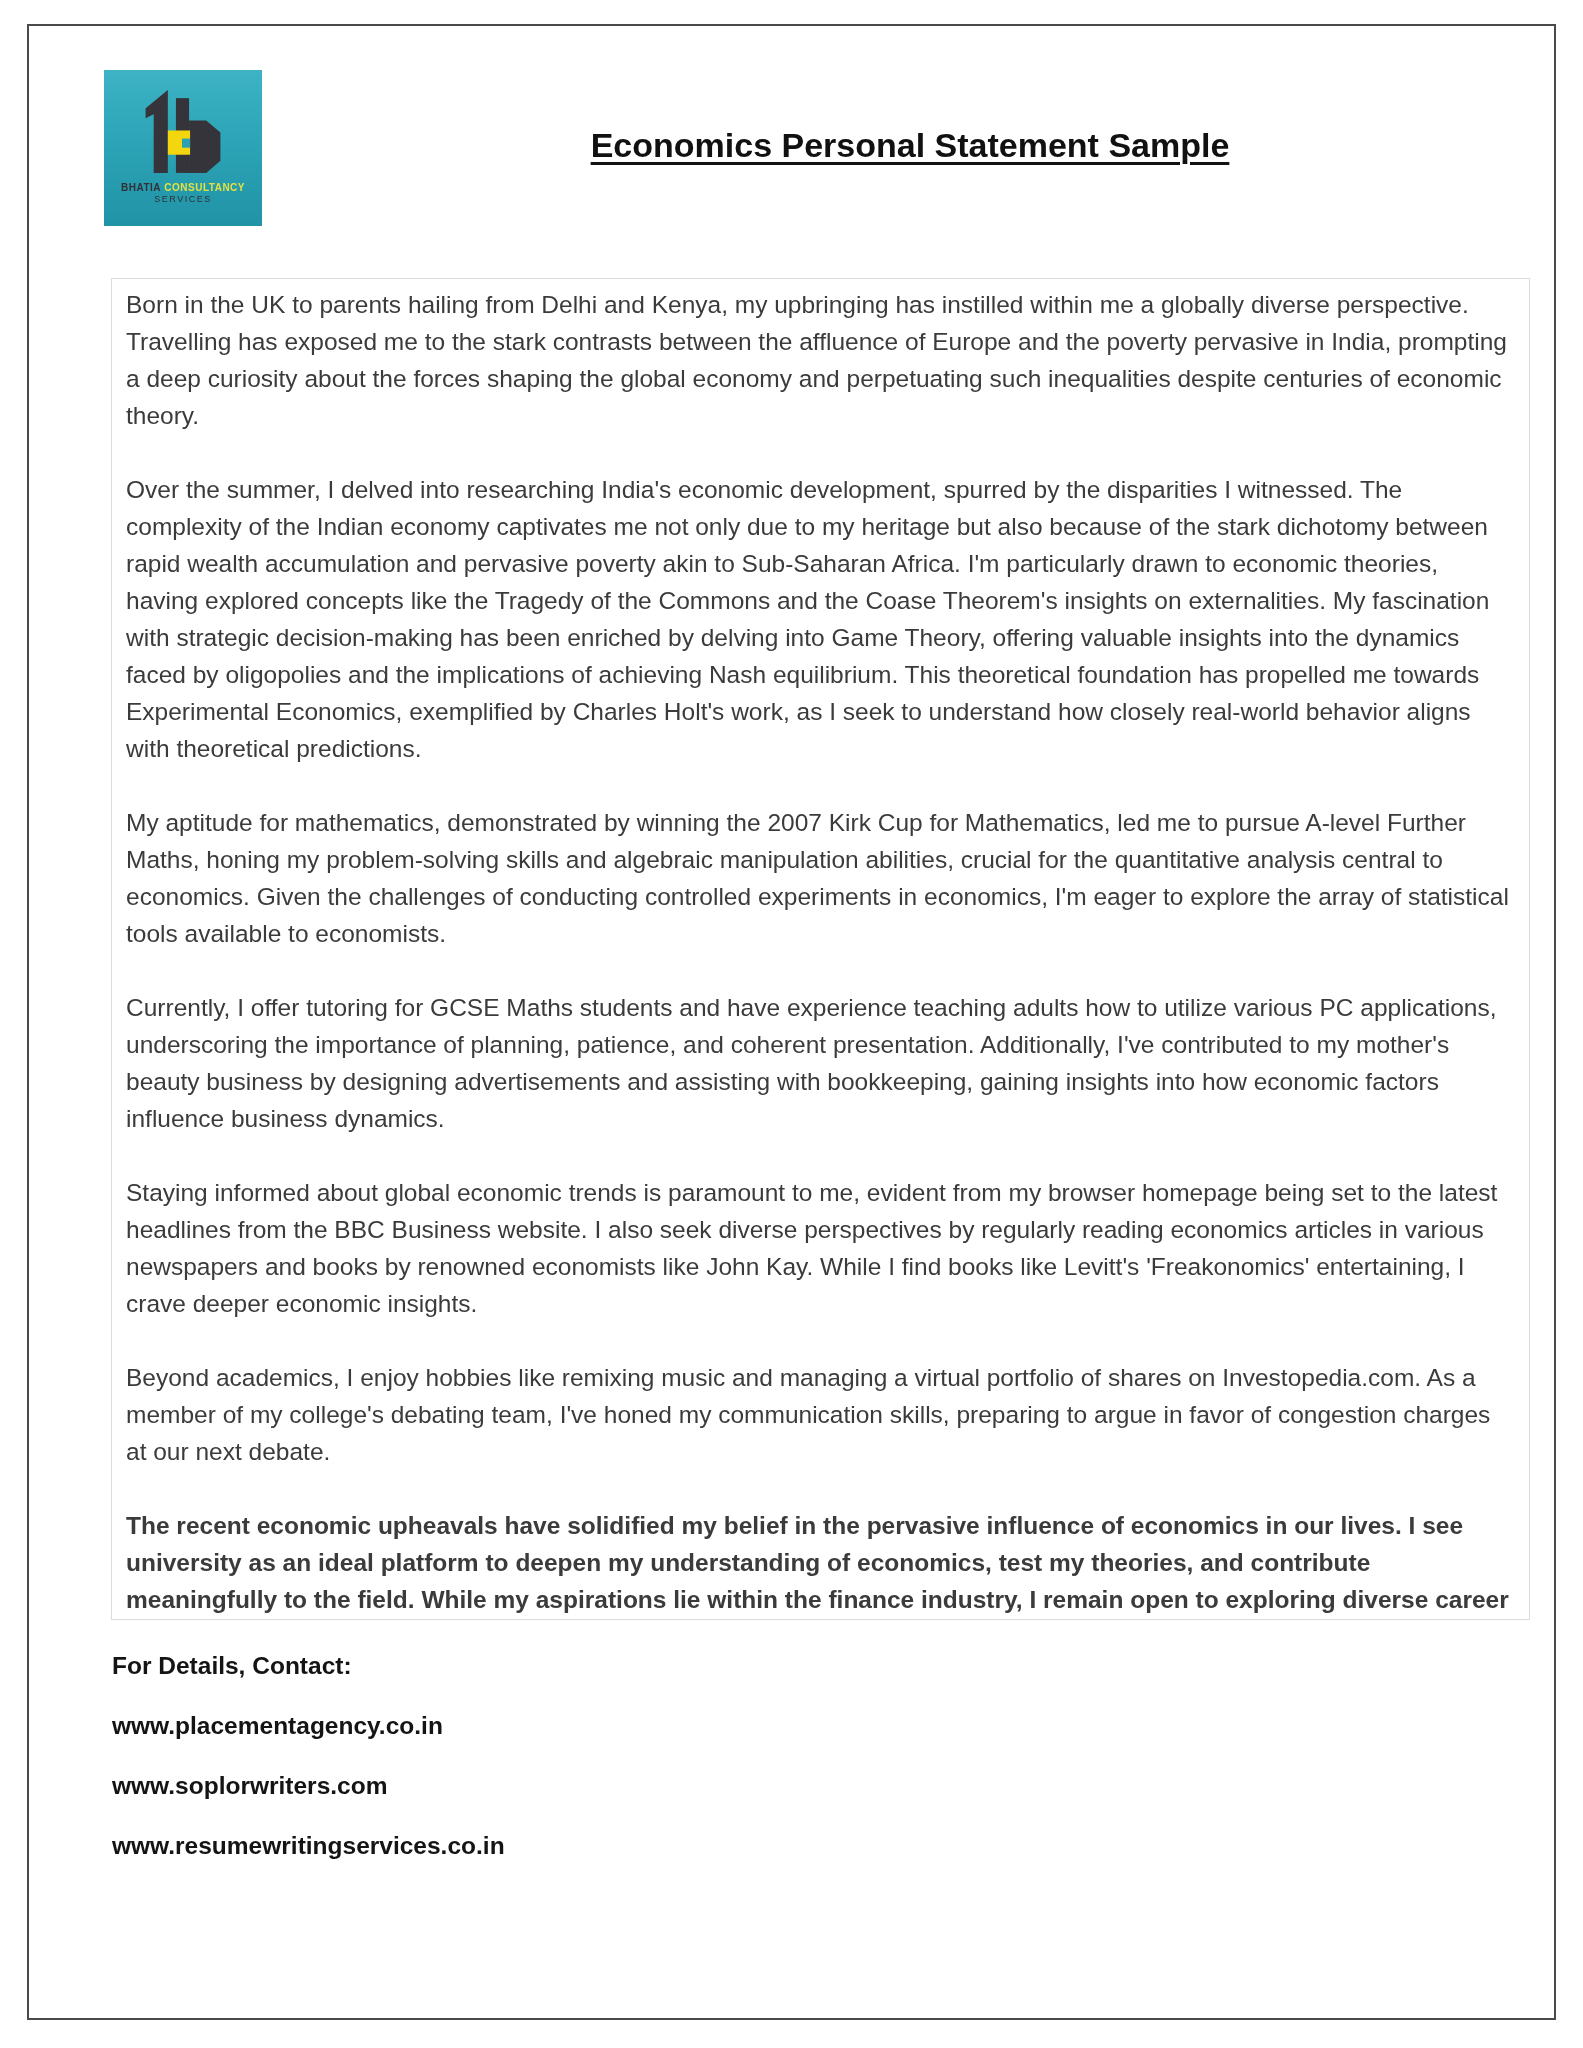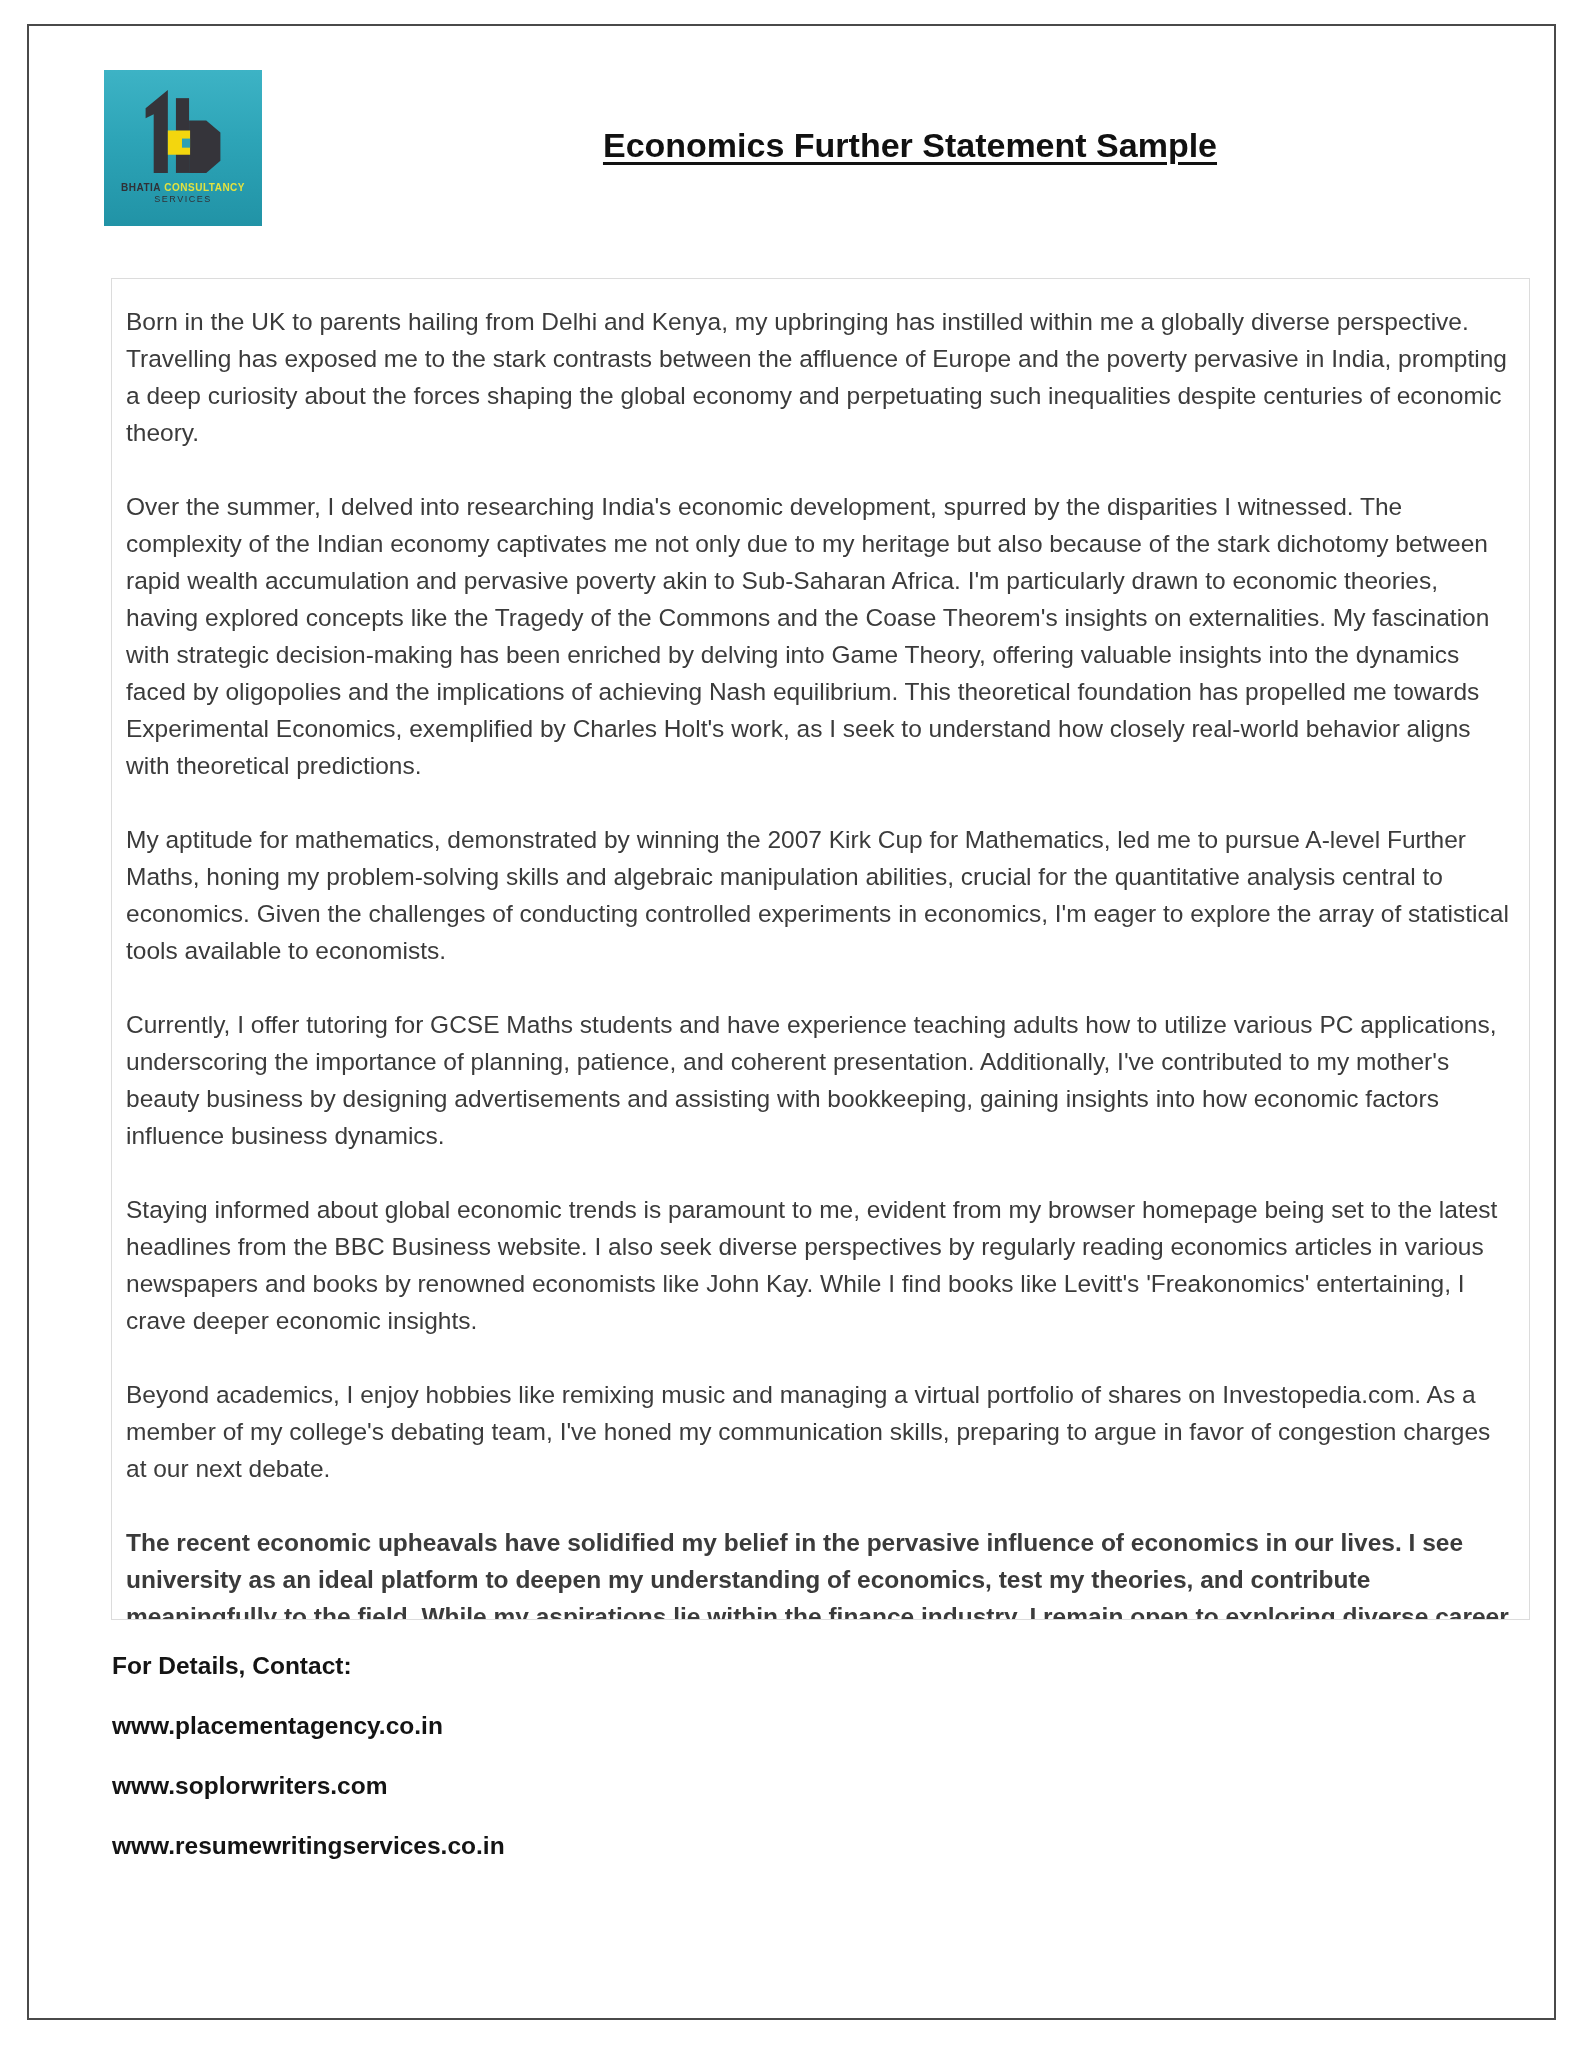--- a/index.html
+++ b/index.html
@@ -46,21 +46,21 @@
     text-decoration-thickness:3px;
     text-underline-offset:5px;
     white-space:nowrap;
   }
   .statement-box{
     position:absolute;
     left:111px;top:278px;
     width:1419px;height:1342px;
     border:1px solid #dcdcdc;
     box-sizing:border-box;
-    padding:24px 14px;
+    padding:7px 14px;
     overflow:hidden;
   }
   .statement-box p{
     margin:0 0 37px 0;
     font-size:24.5px;
     line-height:37px;
     color:#3b3b3b;
   }
   .statement-box p:last-child{margin-bottom:17px;font-weight:bold;}
   .contact{
@@ -88,21 +88,21 @@
       <polygon points="8,24 30,6 30,88 16,88 16,30 8,34" fill="#35343a"></polygon>
       <rect x="38" y="14" width="13" height="74" fill="#35343a"></rect>
       <polygon points="51,36 68,36 82,48 82,76 68,88 51,88" fill="#35343a"></polygon>
       <rect x="30" y="46" width="22" height="24" fill="#f3d60e"></rect>
       <rect x="44" y="54" width="8" height="9" fill="#2ca0b3"></rect>
     </svg>
     <div class="logo-text1"><span>BHATIA</span>&nbsp;<span class="yellow">CONSULTANCY</span></div>
     <div class="logo-text2">SERVICES</div>
   </div>
 
-  <div class="doc-title">Economics Further Statement Sample</div>
+  <div class="doc-title">Economics Personal Statement Sample</div>
 
   <div class="statement-box">
     <p>Born in the UK to parents hailing from Delhi and Kenya, my upbringing has instilled within me a globally diverse perspective. Travelling has exposed me to the stark contrasts between the affluence of Europe and the poverty pervasive in India, prompting a deep curiosity about the forces shaping the global economy and perpetuating such inequalities despite centuries of economic theory.</p>
     <p>Over the summer, I delved into researching India's economic development, spurred by the disparities I witnessed. The complexity of the Indian economy captivates me not only due to my heritage but also because of the stark dichotomy between rapid wealth accumulation and pervasive poverty akin to Sub-Saharan Africa. I'm particularly drawn to economic theories, having explored concepts like the Tragedy of the Commons and the Coase Theorem's insights on externalities. My fascination with strategic decision-making has been enriched by delving into Game Theory, offering valuable insights into the dynamics faced by oligopolies and the implications of achieving Nash equilibrium. This theoretical foundation has propelled me towards Experimental Economics, exemplified by Charles Holt's work, as I seek to understand how closely real-world behavior aligns with theoretical predictions.</p>
     <p>My aptitude for mathematics, demonstrated by winning the 2007 Kirk Cup for Mathematics, led me to pursue A-level Further Maths, honing my problem-solving skills and algebraic manipulation abilities, crucial for the quantitative analysis central to economics. Given the challenges of conducting controlled experiments in economics, I'm eager to explore the array of statistical tools available to economists.</p>
     <p>Currently, I offer tutoring for GCSE Maths students and have experience teaching adults how to utilize various PC applications, underscoring the importance of planning, patience, and coherent presentation. Additionally, I've contributed to my mother's beauty business by designing advertisements and assisting with bookkeeping, gaining insights into how economic factors influence business dynamics.</p>
     <p>Staying informed about global economic trends is paramount to me, evident from my browser homepage being set to the latest headlines from the BBC Business website. I also seek diverse perspectives by regularly reading economics articles in various newspapers and books by renowned economists like John Kay. While I find books like Levitt's 'Freakonomics' entertaining, I crave deeper economic insights.</p>
     <p>Beyond academics, I enjoy hobbies like remixing music and managing a virtual portfolio of shares on Investopedia.com. As a member of my college's debating team, I've honed my communication skills, preparing to argue in favor of congestion charges at our next debate.</p>
     <p>The recent economic upheavals have solidified my belief in the pervasive influence of economics in our lives. I see university as an ideal platform to deepen my understanding of economics, test my theories, and contribute meaningfully to the field. While my aspirations lie within the finance industry, I remain open to exploring diverse career paths fueled by my passion for economics.</p>
   </div>

